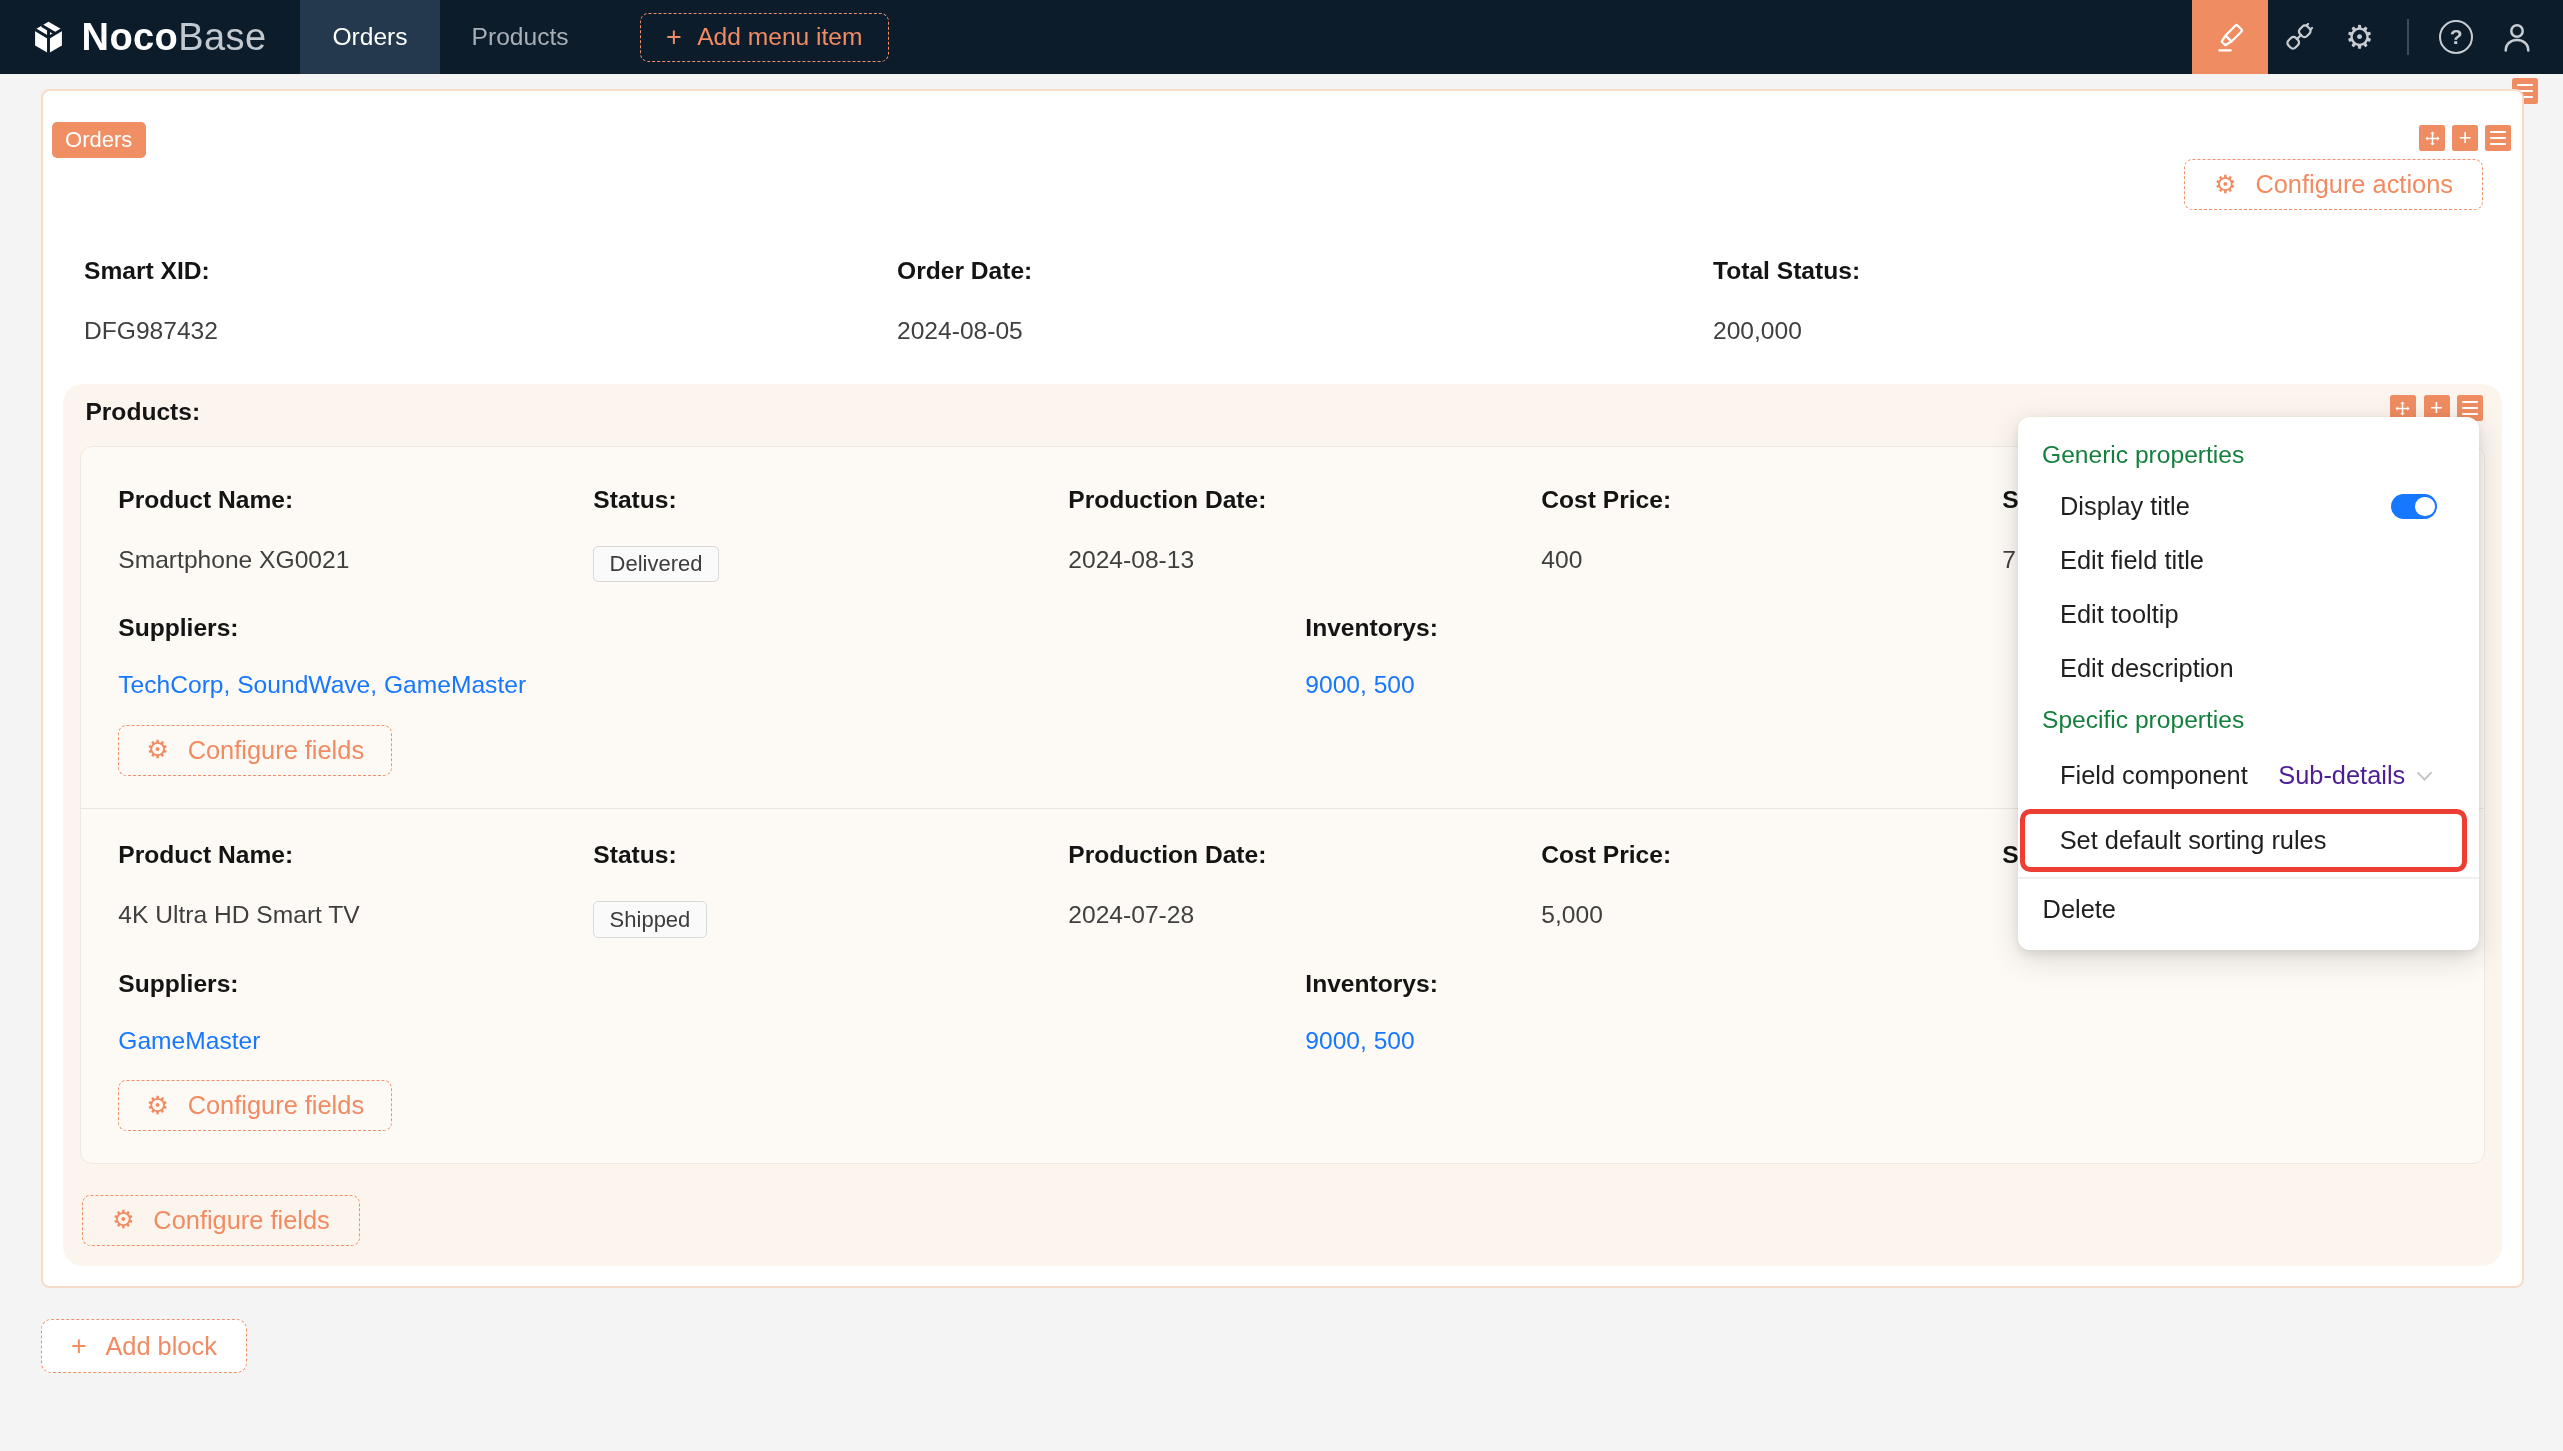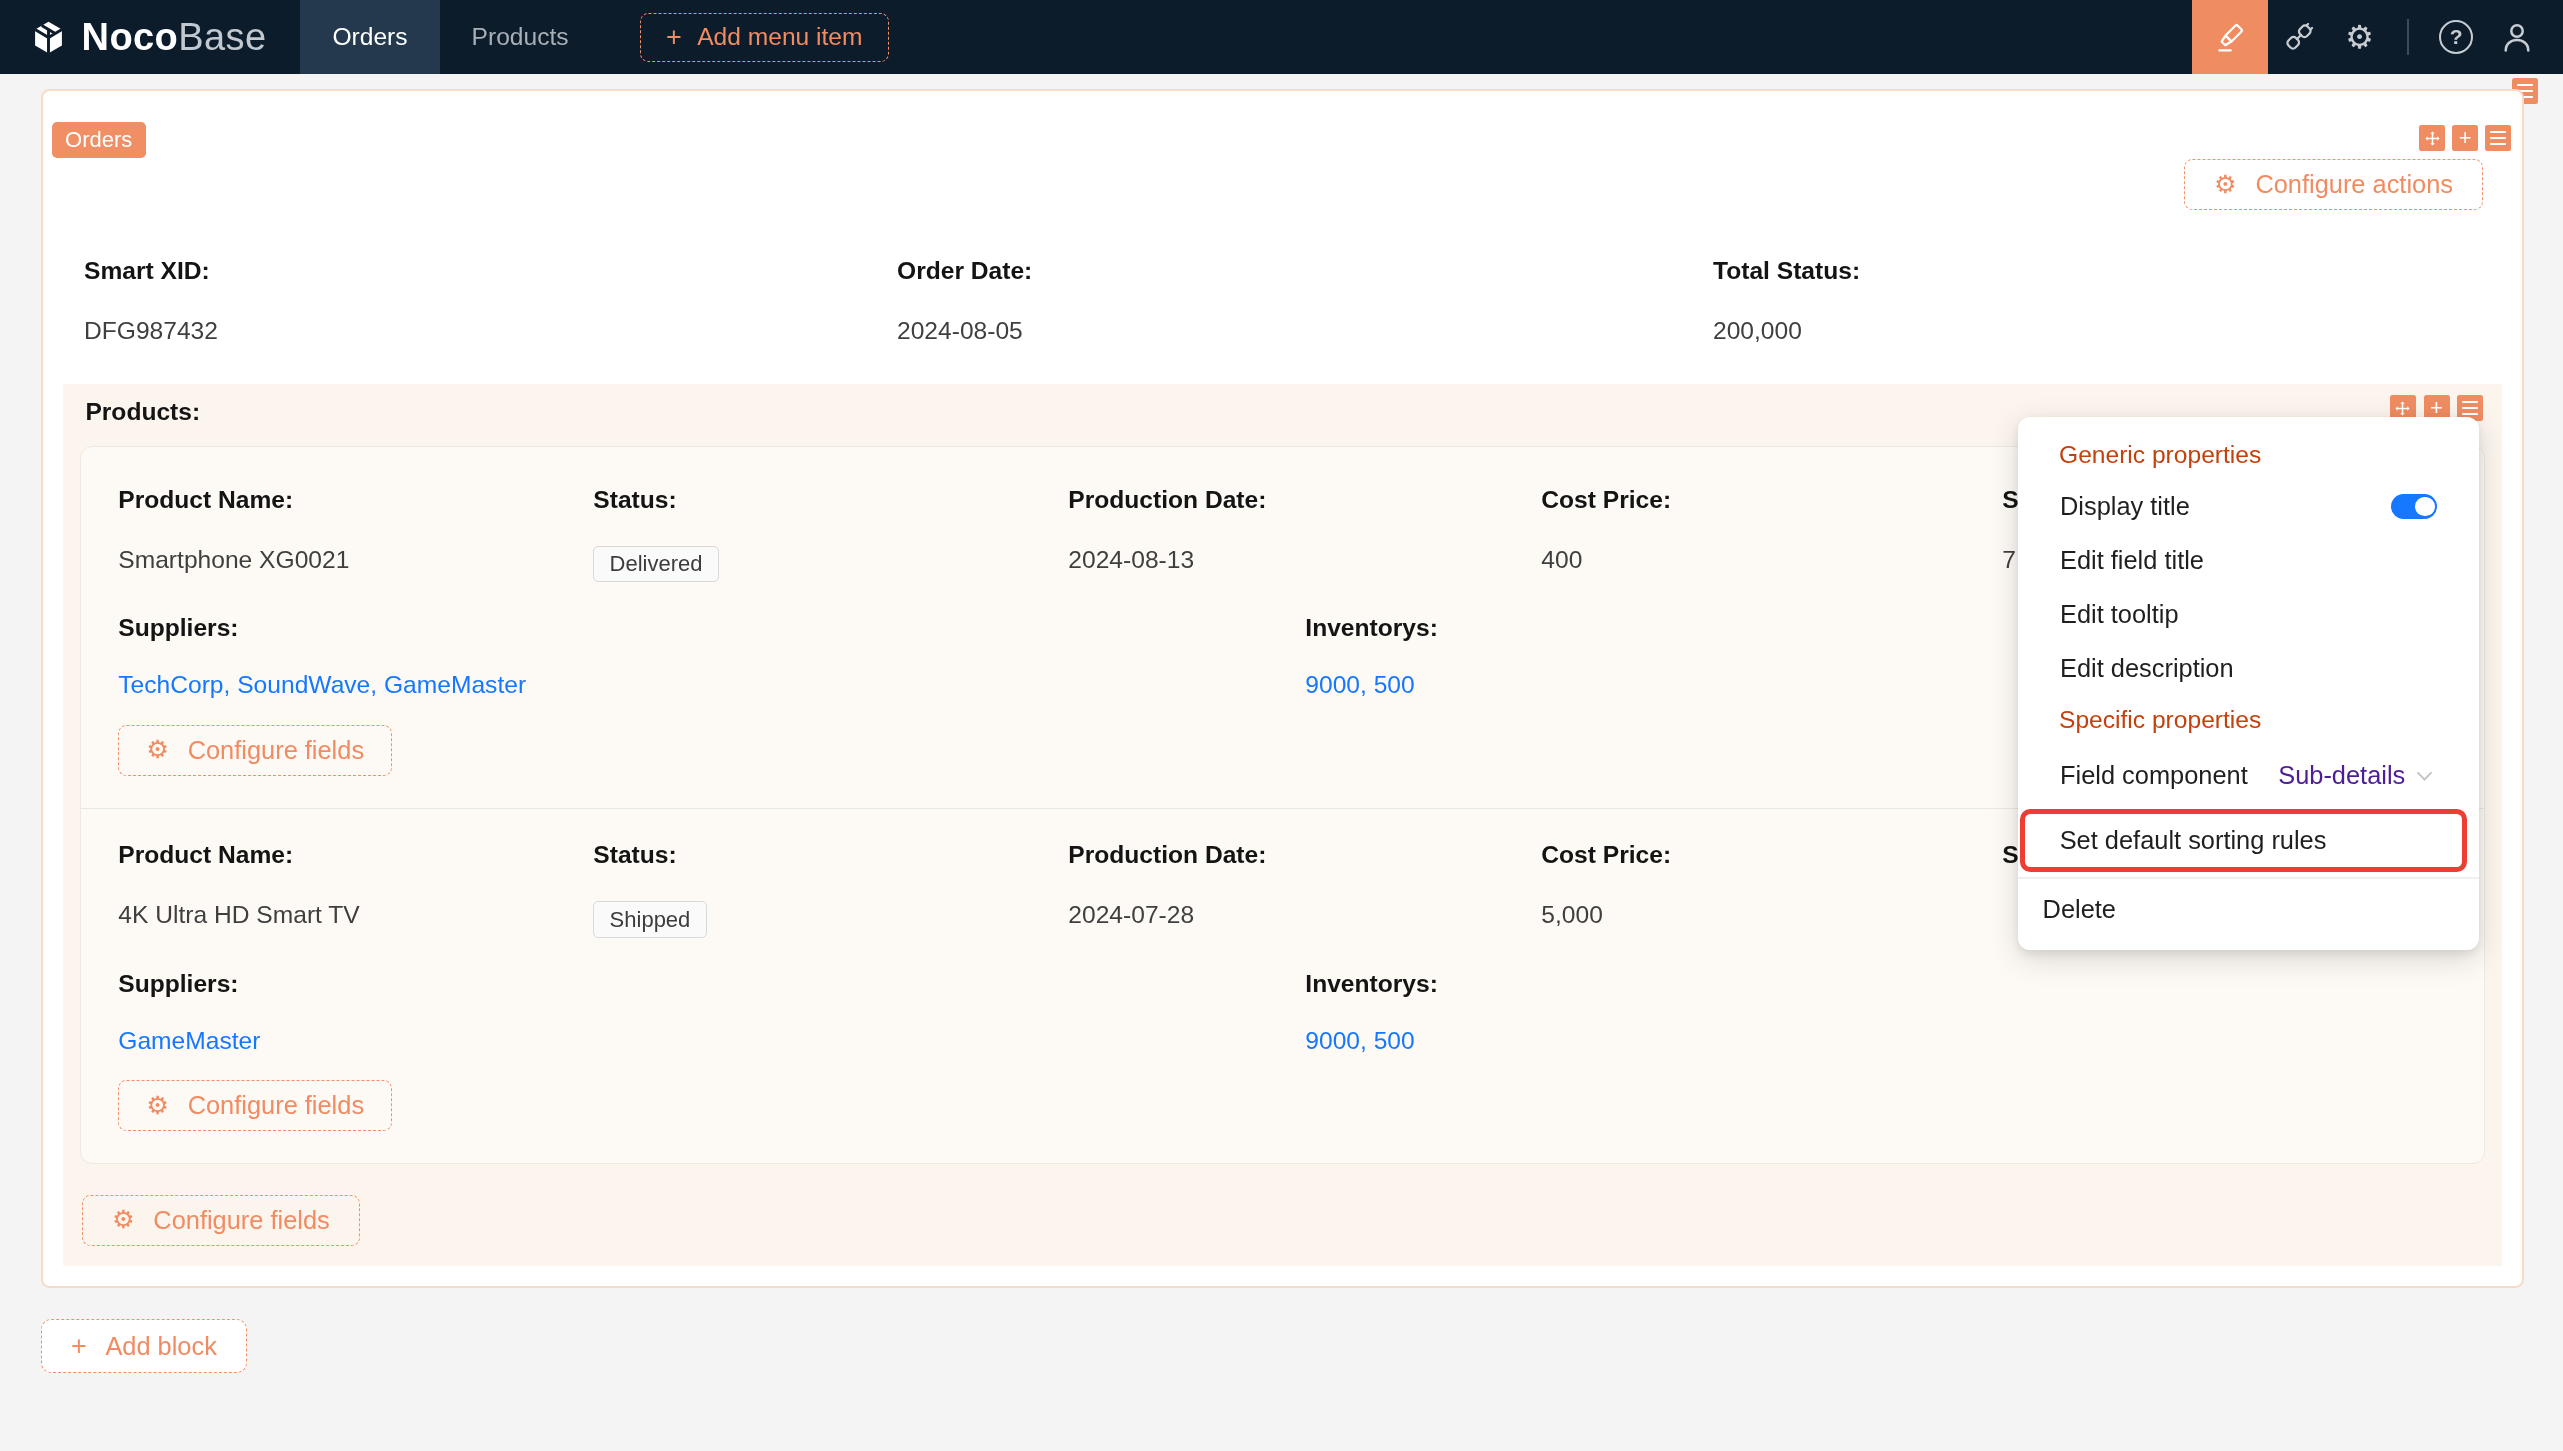--- a/index.html
+++ b/index.html
@@ -73,21 +73,21 @@
   .gear-glyph { font-size:25.4px; line-height:1; }
 
   .order-grid {
     padding:166px 41px 0 41px; display:grid; grid-template-columns:813px 816px 1fr;
   }
   .f-label { font-size:24.6px; font-weight:700; color:#141414; margin-bottom:32px; }
   .f-value { font-size:24.6px; color:#3f3f3f; }
 
   
   .products-section {
-    margin:39px 20.3px 0; background:#fbf5ee; border-radius:1px;
+    margin:39px 20.3px 0; background:#fbf5ee; border-radius:20px;
     padding:13.6px 17px 20.3px; position:relative;
   }
   .products-label { font-size:24.6px; font-weight:700; padding-left:5.1px; }
   .section-icons { position:absolute; top:11px; right:18.6px; display:flex; gap:7.6px; }
 
   .products-card {
     margin-top:20.3px; background:#fdf9f4; border:1.7px solid #efe8e0; border-radius:12px;
     padding:39px 0 32px;
   }
   .fields-grid { padding-left:37px; display:grid; grid-template-columns:475px 475px 473px 461px 1fr; }
@@ -109,21 +109,21 @@
   }
   .plus-glyph { font-size:27px; font-weight:400; line-height:1; }
 
   
   .ctx-menu {
     position:absolute; left:2018px; top:417px; width:461px;
     background:#ffffff; border-radius:12px; padding:13.6px 0;
     box-shadow:0 8.5px 30.5px rgba(0,0,0,.14), 0 3.4px 8.5px rgba(0,0,0,.08);
     z-index:50;
   }
-  .menu-group-header { height:49px; display:flex; align-items:center; padding-left:41px; color:#c2410c; font-size:24.6px; }
+  .menu-group-header { height:49px; display:flex; align-items:center; padding-left:24px; color:#15803d; font-size:24.6px; }
   .menu-item { height:54px; display:flex; align-items:center; padding-left:42px; font-size:25.4px; color:#1f1f1f; cursor:pointer; }
   .menu-item.with-switch { padding-right:42px; justify-content:space-between; }
   .menu-item.field-comp { height:61px; gap:30.5px; }
   .fc-value { display:flex; align-items:center; gap:13.6px; color:#4c1d95; }
   .chev-down {
     width:11px; height:11px; border-right:2.5px solid #c3c3c3; border-bottom:2.5px solid #c3c3c3;
     transform:rotate(45deg) translate(-1.7px,-1.7px); display:inline-block;
   }
   .switch {
     width:46px; height:24.6px; background:#1677ff; border-radius:12.7px; position:relative; cursor:pointer;

